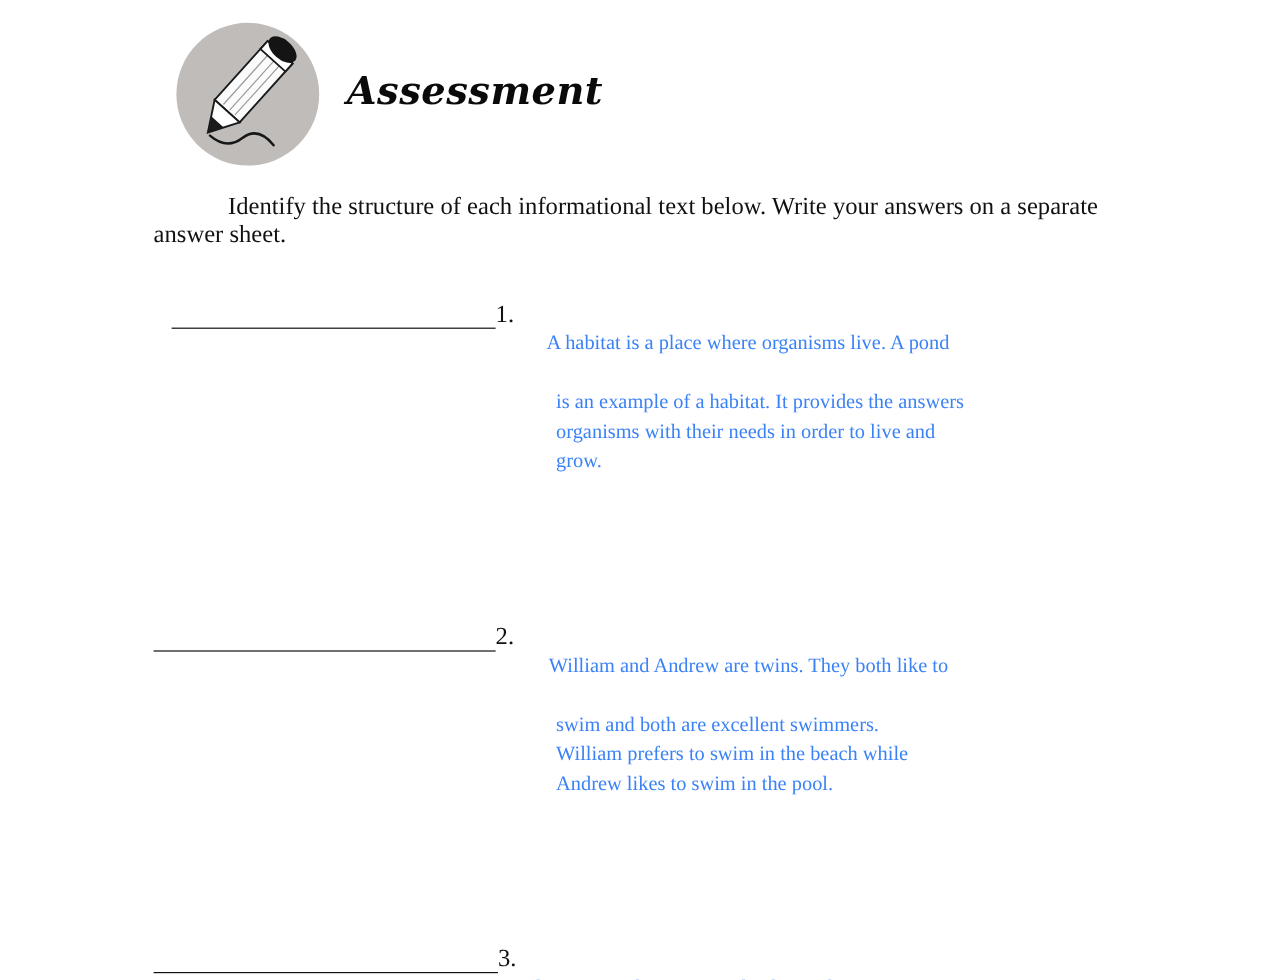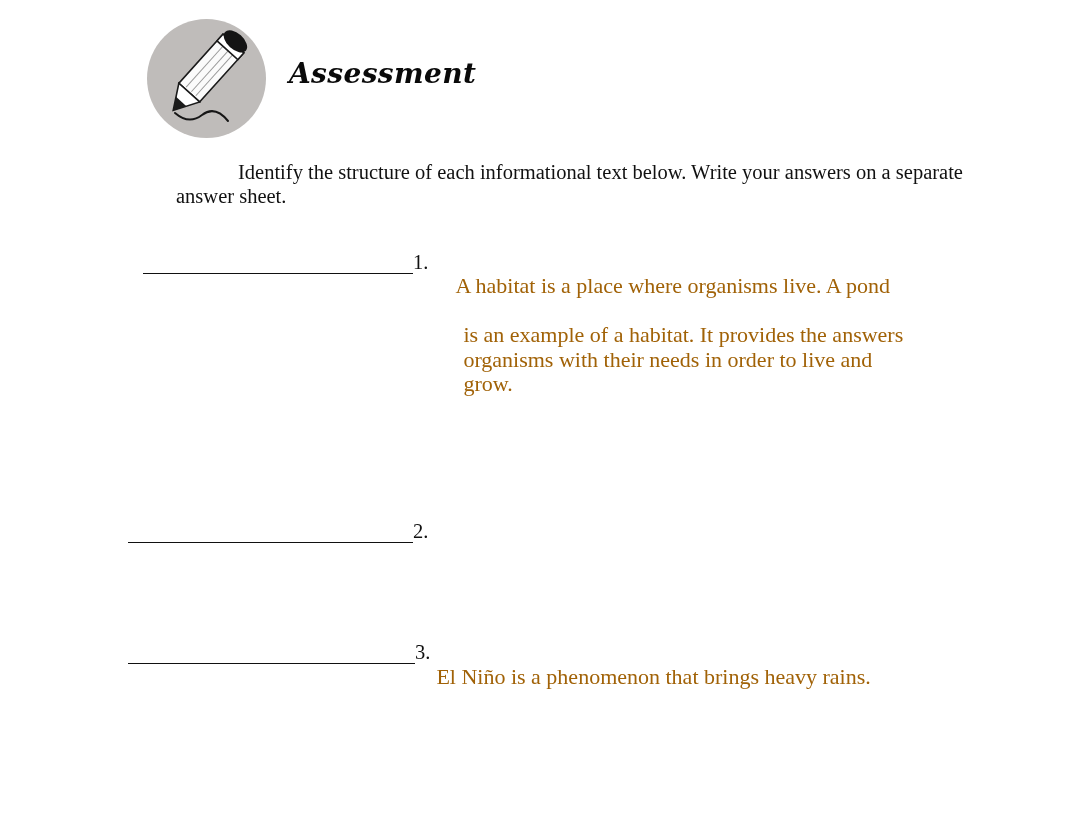--- a/index.html
+++ b/index.html
@@ -34,40 +34,39 @@
     background: #bfbcba;
     overflow: hidden;
   }
   .badge svg { display: block; }
 
   .title {
     position: absolute;
     left: 289px;
     top: 57px;
     font-family: "DejaVu Serif", "Liberation Serif", serif;
-    font-size: 28px;
+    font-size: 32px;
     font-weight: bold;
     font-style: italic;
     letter-spacing: 0.4px;
     color: #0a0a0a;
     white-space: nowrap;
   }
 
   
   .instructions {
     position: absolute;
     left: 128px;
     top: 160px;
     width: 842px;
     font-size: 20.5px;
     line-height: 24px;
     text-indent: 62px;
     text-align: left;
     color: #111111;
-    margin-left: 48px;
   }
 
   
   .items {
     position: absolute;
     left: 0;
     top: 250px;
     width: 1069px;
   }
   .item {
@@ -86,24 +85,24 @@
     margin-top: 3px;
   }
   .num {
     flex: 0 0 auto;
     font-size: 20.5px;
     line-height: 24.4px;
     white-space: pre;
   }
   .body-text {
     flex: 1 1 auto;
-    font-size: 22px;
+    font-size: 17px;
     line-height: 24.4px;
     white-space: pre-line;
-    color: #a16207;
+    color: #3b82f6;
   }
 
   
   .item-1 { margin-top: 0px; }
   .item-1 .blank-line { width: 270px; margin-left: 143px; }
   .item-1 .num { margin-left: 0px; }
   .item-1 .body-text { margin-left: 27px; max-width: 505px; }
 
   .item-2 { margin-top: 98px; }
   .item-2 .blank-line { width: 285px; margin-left: 128px; }
@@ -165,20 +164,26 @@
 organisms with their needs in order to live and
 grow.</span>
       </div>
     </div>
   </div>
 
   <div class="item item-2">
     <div class="item-row">
       <div class="blank-line"></div>
       <div class="num">2.</div>
+      <div class="body-text">
+        <span class="first-line">William and Andrew are twins. They both like to</span>
+        <span class="rest">swim and both are excellent swimmers.
+William prefers to swim in the beach while
+Andrew likes to swim in the pool.</span>
+      </div>
     </div>
   </div>
 
   <div class="item item-3">
     <div class="item-row">
       <div class="blank-line"></div>
       <div class="num">3.</div>
       <div class="body-text">
         <span class="first-line">El Niño is a phenomenon that brings heavy rains.</span>
         

